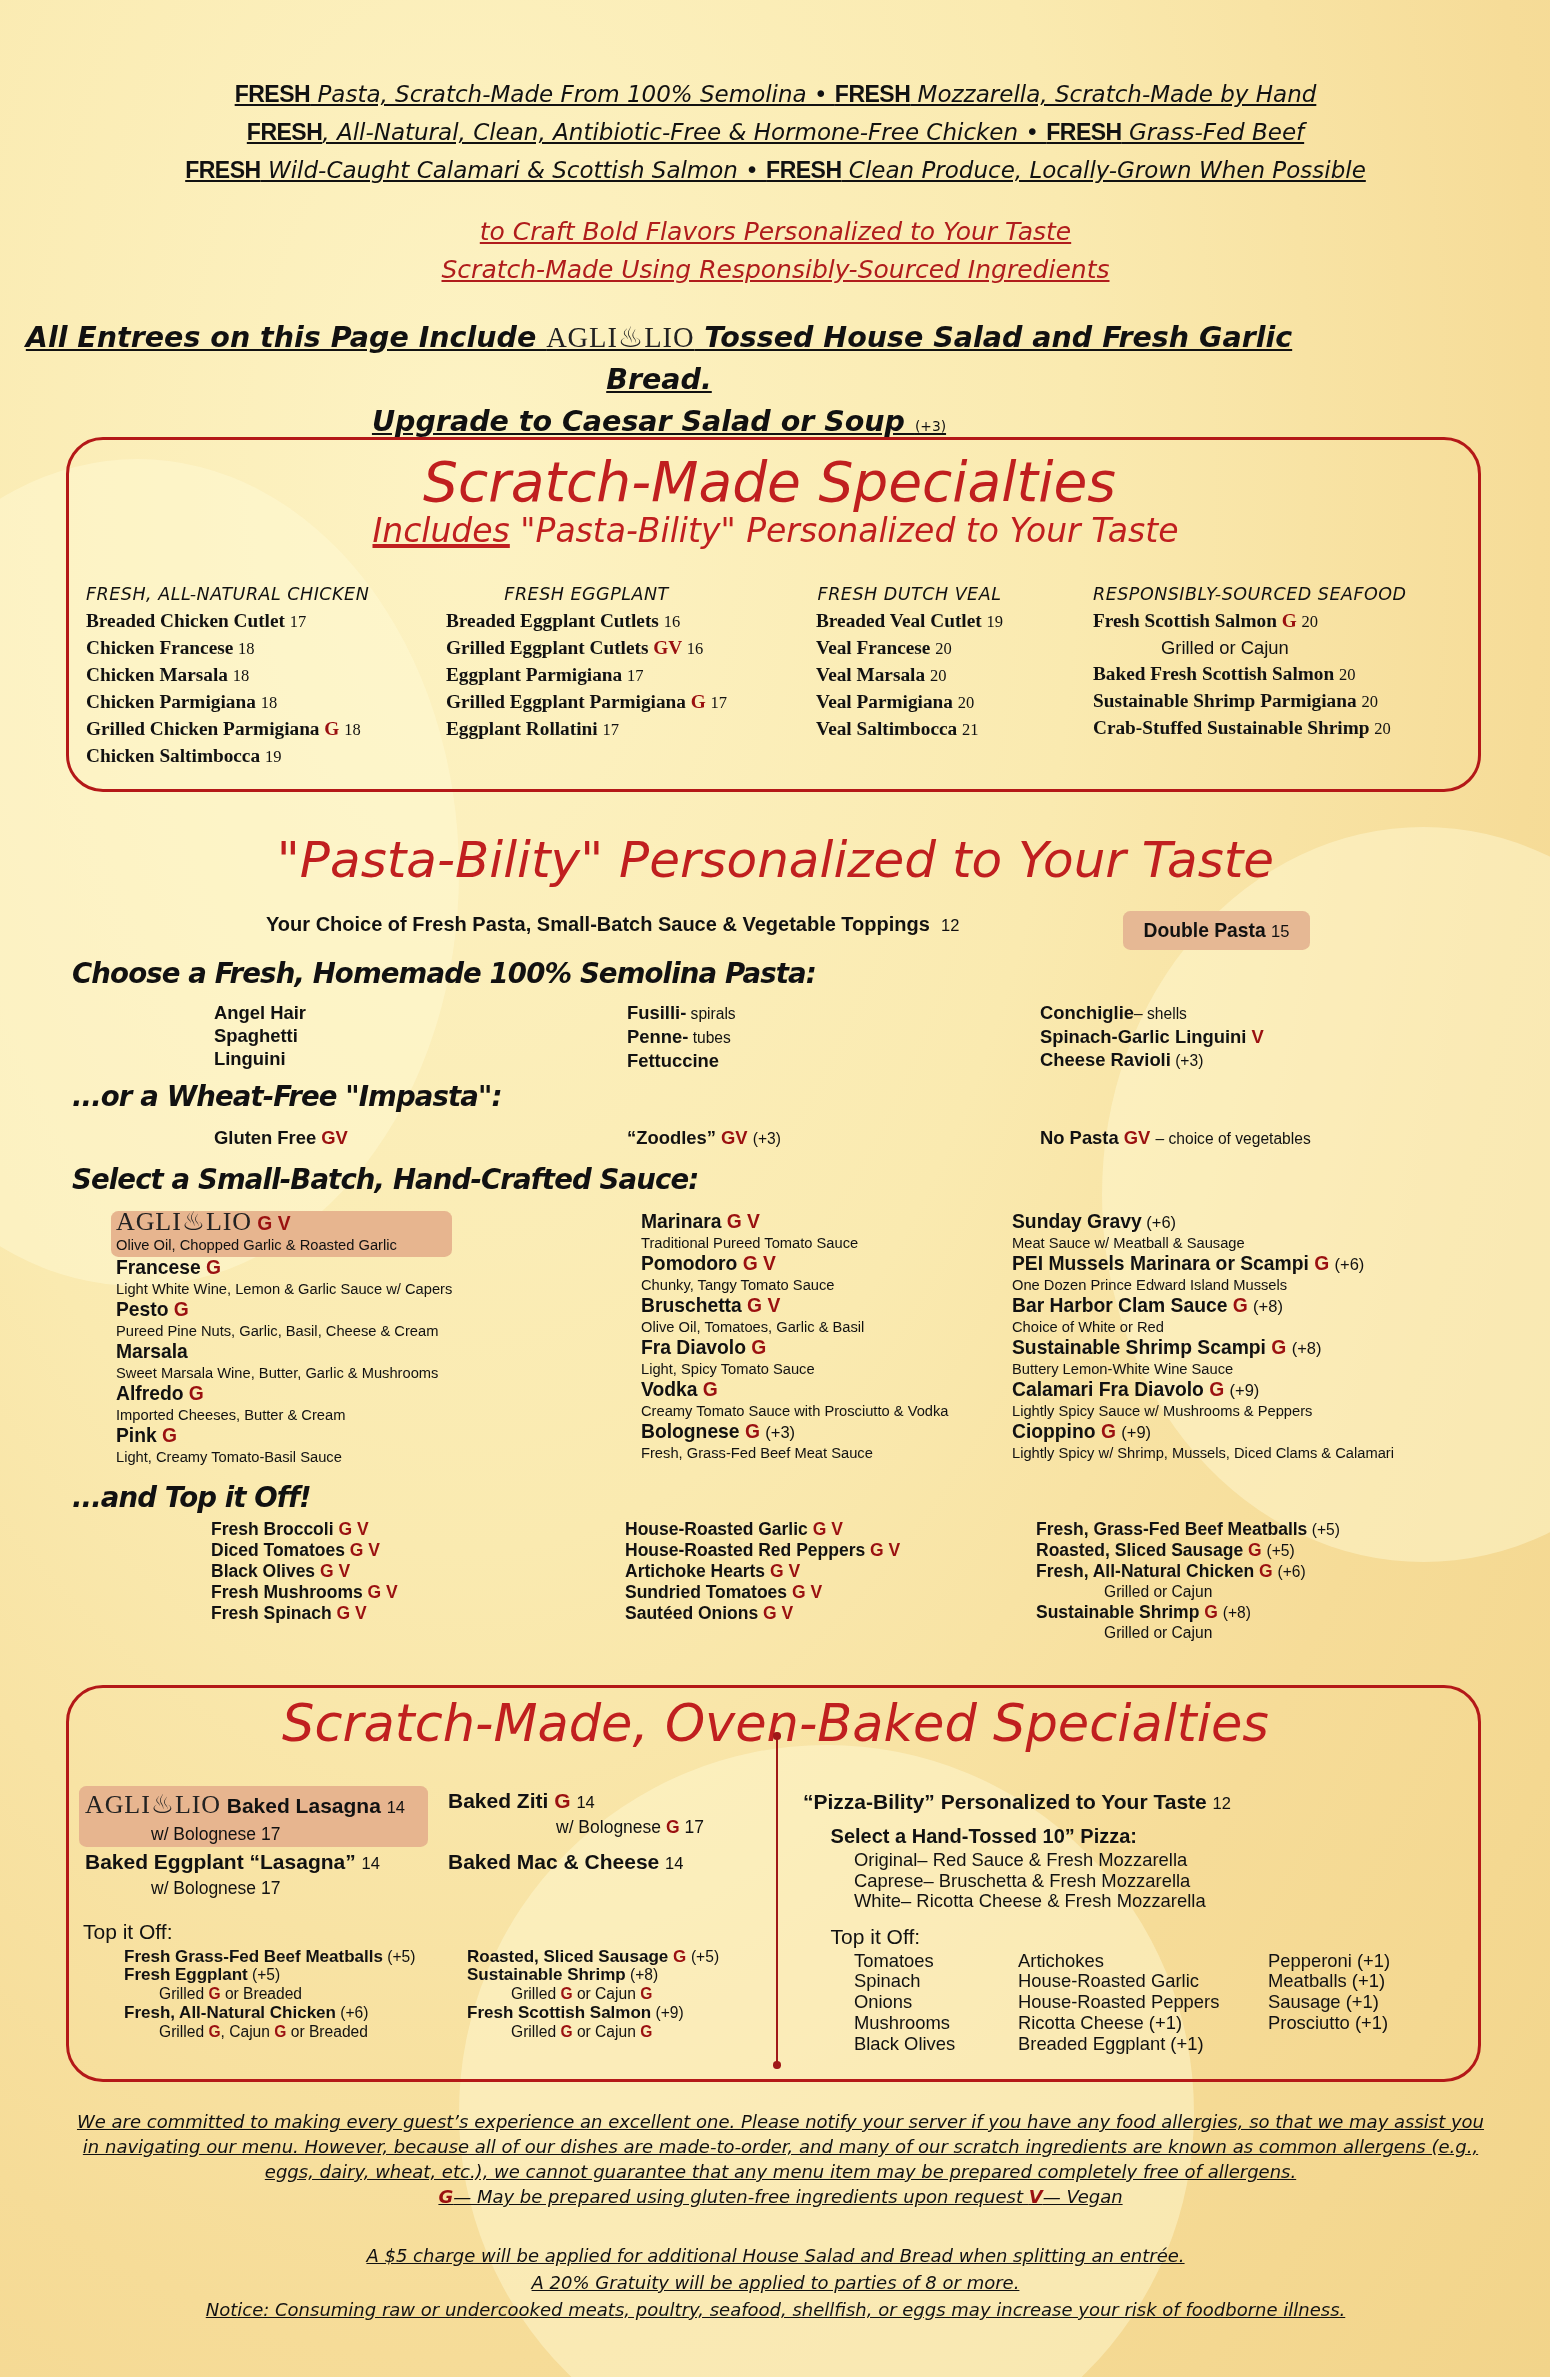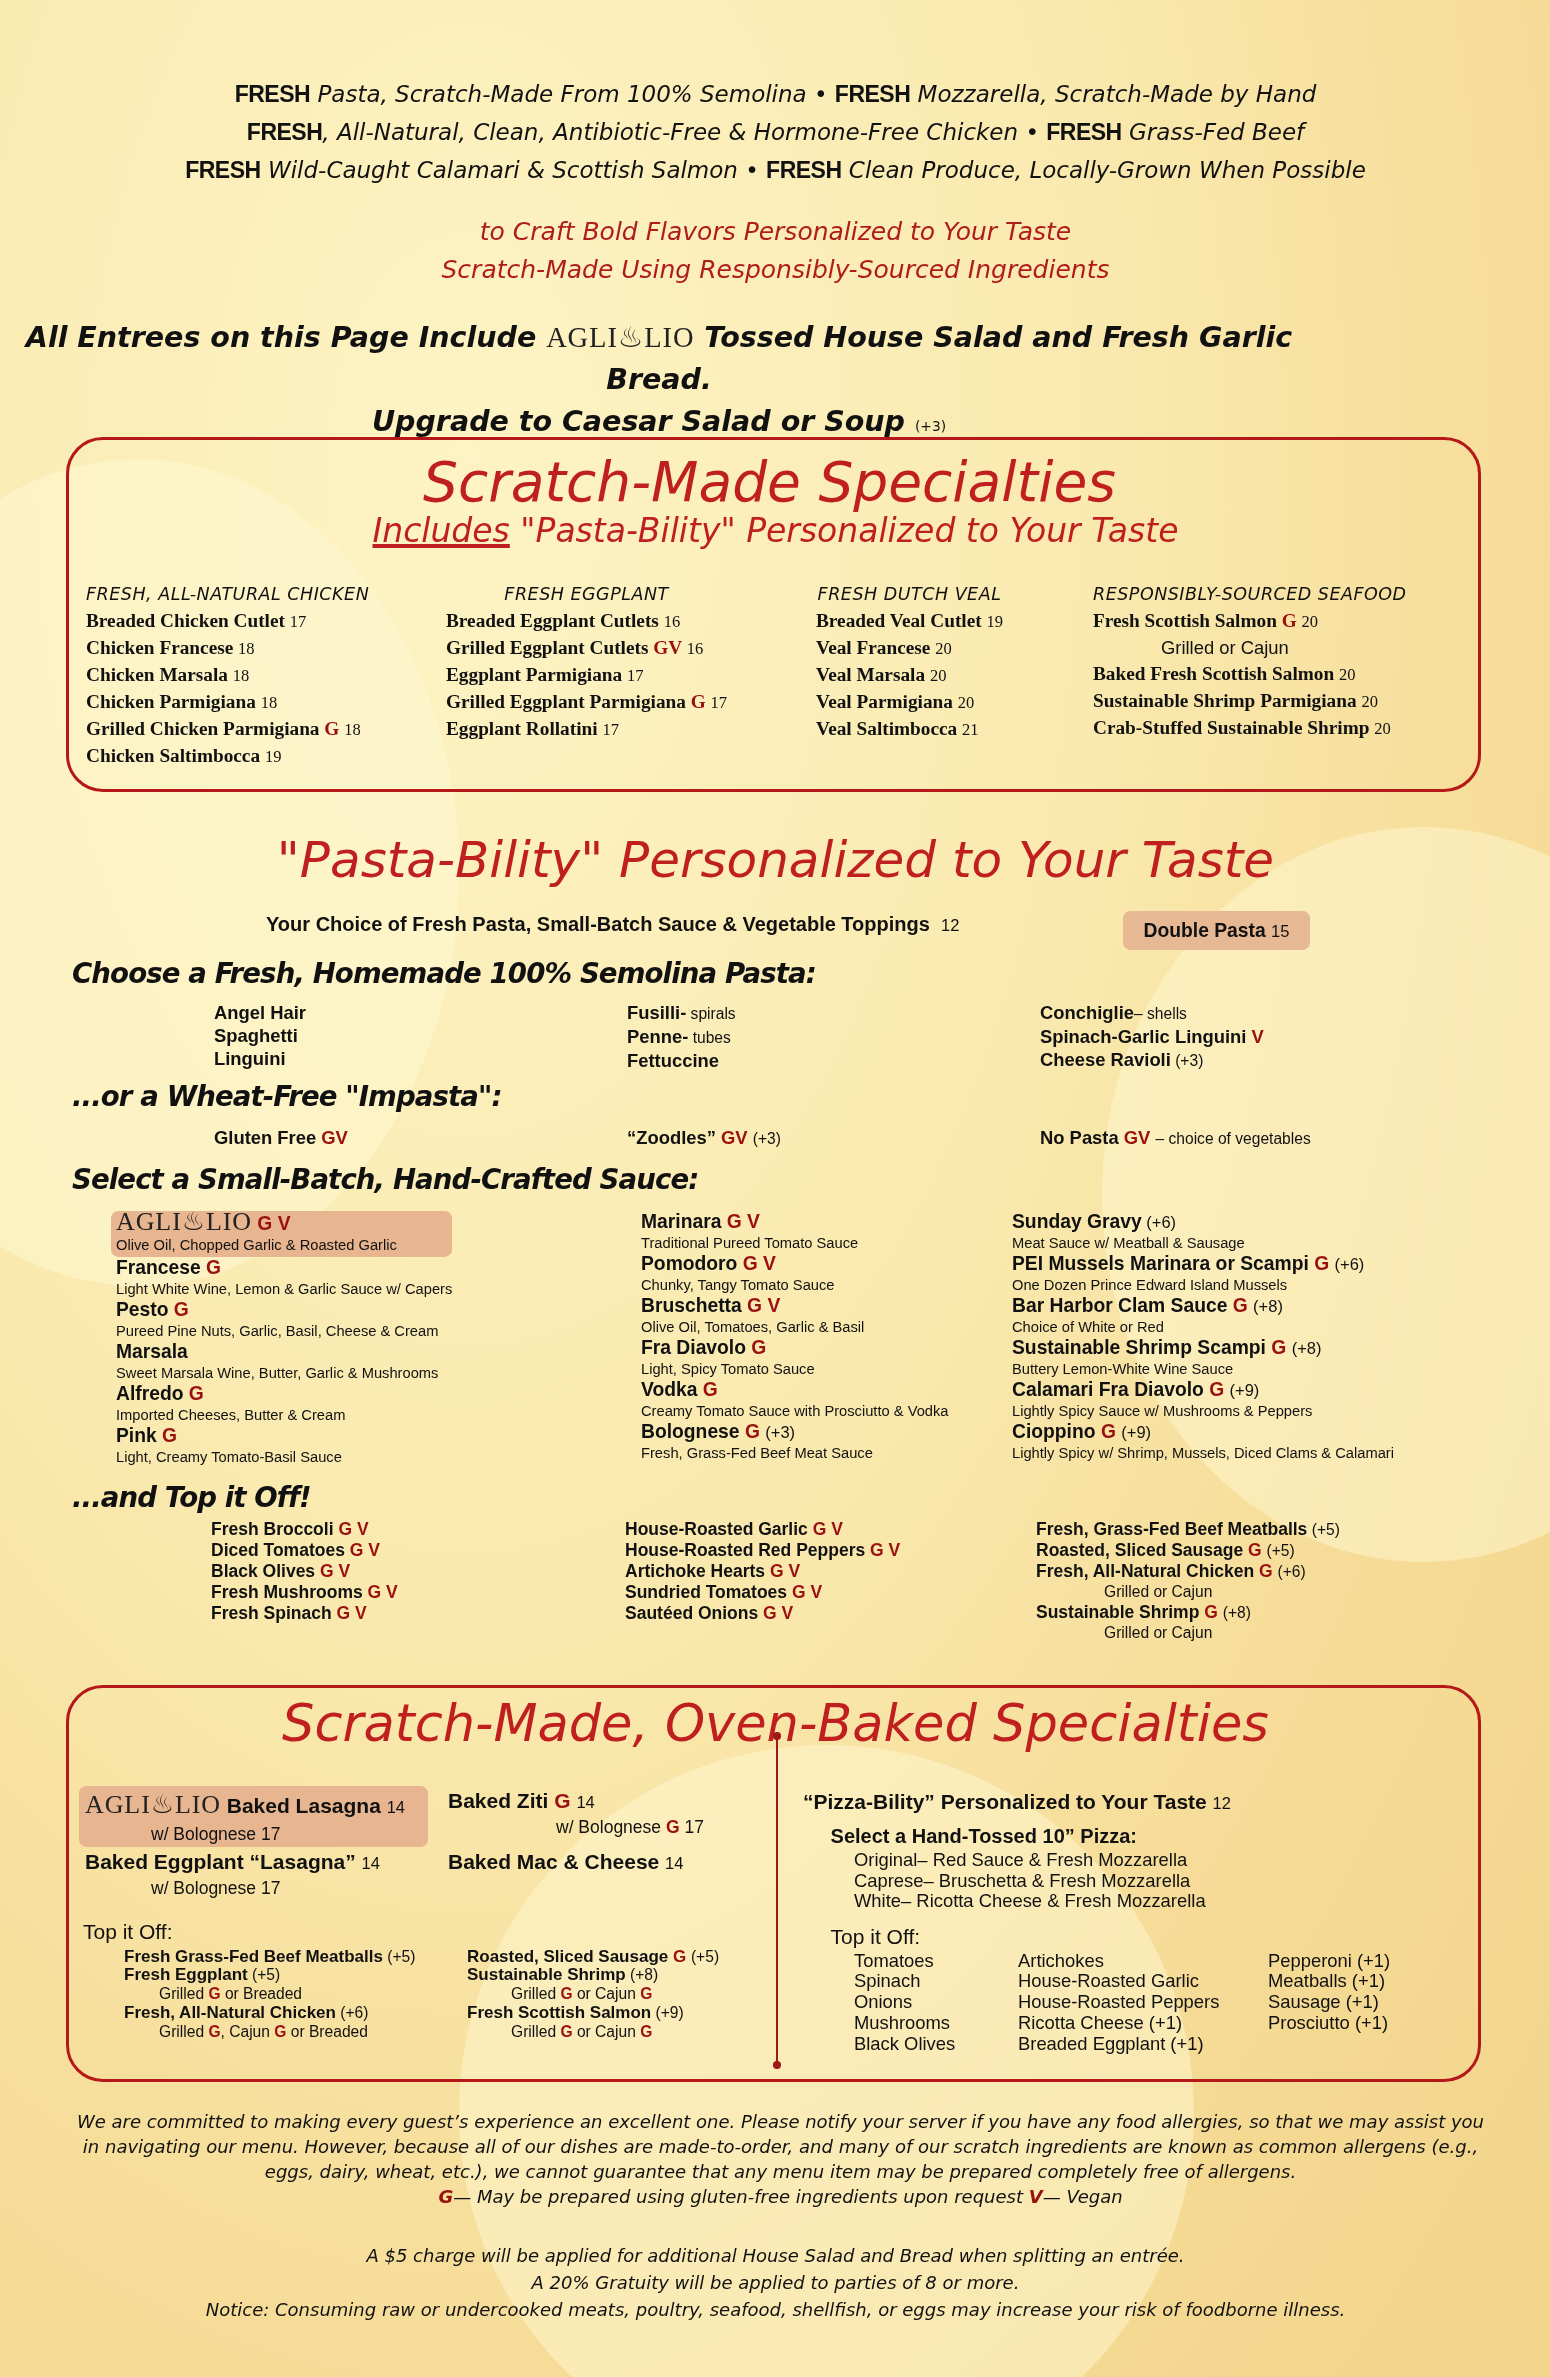--- a/index.html
+++ b/index.html
@@ -5,21 +5,21 @@
   * { box-sizing: border-box; margin: 0; padding: 0; }
   html, body { width: 1551px; height: 2377px; }
   body {
     background: radial-gradient(ellipse at 30% 20%, #fdf3c4 0%, #faeab0 40%, #f6dc98 70%, #f2d48a 100%);
     font-family: "Liberation Sans", sans-serif;
     color: #111;
     position: relative;
     overflow: hidden;
   }
   .bg-swirl { position: absolute; border-radius: 50%; background: rgba(255,250,215,0.45); pointer-events: none; }
-  .hand { font-family: "DejaVu Sans", sans-serif; font-style: italic; }
+  .hand { font-family: "DejaVu Sans", sans-serif; font-style: italic; text-decoration: underline; }
   .mark { color: #9a1010; font-weight: bold; }
   .center { text-align: center; }
   .abs { position: absolute; }
 
   
   .fresh-lines { top: 75px; left: 0; width: 1551px; font-size: 23px; line-height: 38px; }
   .fresh-lines b { font-style: normal; font-family: "Liberation Sans", sans-serif; font-weight: 900; letter-spacing: -0.5px; }
   .tagline { top: 213px; left: 0; width: 1551px; font-size: 25px; line-height: 38px; color: #b01c1c; }
   .entrees { top: 317px; left: 0; width: 1318px; font-size: 28.5px; line-height: 42px; font-weight: bold; }
   .entrees .small { font-size: 13.8px; font-weight: normal; font-style: normal; }

